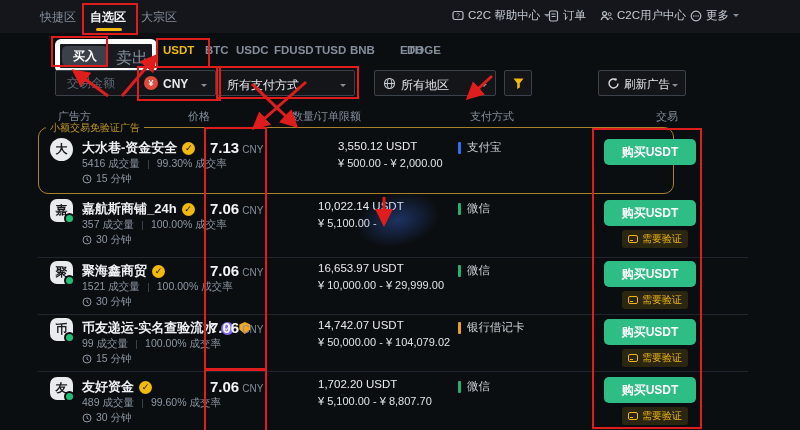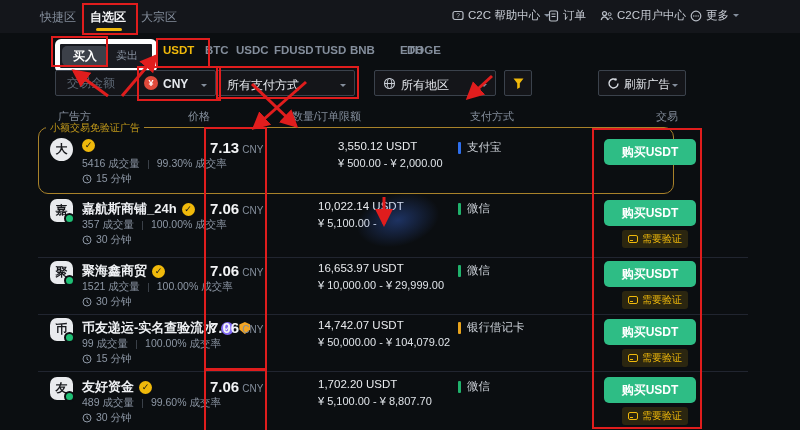--- a/index.html
+++ b/index.html
@@ -10,21 +10,21 @@
   .topbar{position:absolute;left:0;top:0;width:800px;height:33px;background:#14161b;}
   .toptab{position:absolute;top:9px;font-size:12px;color:#848e9c;cursor:pointer;}
   .toptab.active{color:#f4f5f7;font-weight:bold;}
   .underline{position:absolute;background:#f0b90b;height:3px;border-radius:2px;}
   .toplink{position:absolute;top:8px;display:inline-flex;align-items:center;gap:4px;font-size:11.5px;color:#c7ccd4;cursor:pointer;}
   .caret{width:0;height:0;border:3.5px solid transparent;border-top-color:#848e9c;margin-top:3px;}
   
   .segwrap{position:absolute;left:55px;top:39px;width:92px;height:24px;border:5px solid #ffffff;border-radius:6px;background:#181a20;}
   .segbuy{position:absolute;left:2px;top:2px;width:46px;height:20px;background:#3c4049;border-radius:5px;
           font-size:12px;font-weight:bold;color:#fff;text-align:center;line-height:20px;cursor:pointer;}
-  .segsell{position:absolute;left:56px;top:4px;font-size:11px;color:#848e9c;cursor:pointer;}
+  .segsell{position:absolute;left:56px;top:4px;font-size:16px;color:#848e9c;cursor:pointer;}
   .coin{position:absolute;top:44px;font-size:11.5px;color:#848e9c;font-weight:600;cursor:pointer;}
   .coin.active{color:#f0b90b;font-weight:bold;}
   
   .ctl{position:absolute;top:70px;height:26px;border:1px solid #3b424c;border-radius:2px;background:#141519;box-sizing:border-box;}
   .ctl-label{font-size:12px;color:#e6e9ee;}
   .ph-input{position:absolute;left:9px;top:4px;width:70px;background:transparent;border:none;outline:none;
             color:#eaecef;font-size:12px;font-family:inherit;}
   .ph-input::placeholder{color:#5c6673;}
   .vdiv{position:absolute;width:1px;background:#3b424c;}
   .fiat-circle{position:absolute;width:14px;height:14px;border-radius:50%;background:#df4a3b;color:#fff;
@@ -164,20 +164,21 @@
   <div class="th" style="left:188px;">价格</div>
   <div class="th" style="left:292px;">数量/订单限额</div>
   <div class="th" style="left:470px;">支付方式</div>
   <div class="th" style="left:656px;">交易</div>
 
   <div class="hlbox"></div>
   <div class="promo-tag">小额交易免验证广告</div>
   <div>
     <div class="avatar circle" style="left:50px;top:138px;">大</div>
     <div class="nameline" style="left:82px;top:139px;">
+      <span class="mname">大水巷-资金安全</span>
       <span class="vcheck"></span>
     </div>
     <div class="statline" style="left:82px;top:157px;">
       <span>5416 成交量</span>
       <span class="sep"></span>
       <span>99.30% 成交率</span>
     </div>
     <div class="timeline" style="left:82px;top:172px;">
       <svg width="10" height="10" viewBox="0 0 10 10">
           <circle cx="5" cy="5" r="4" fill="none" stroke="#8d97a5"></circle>

